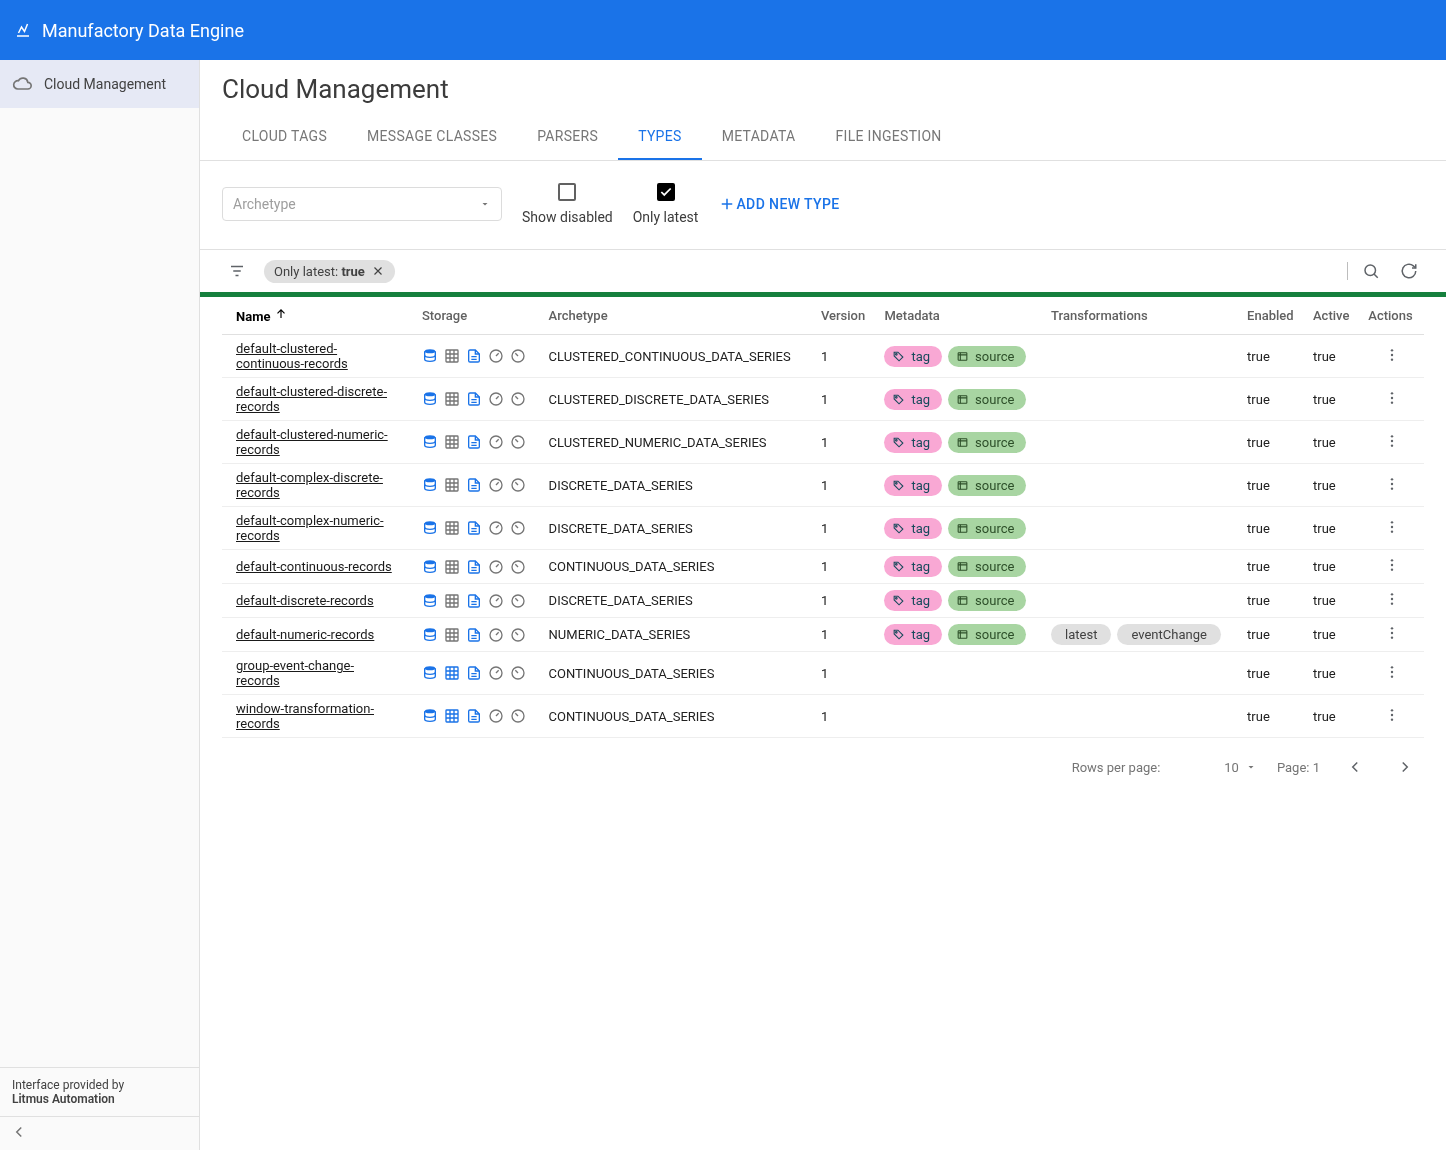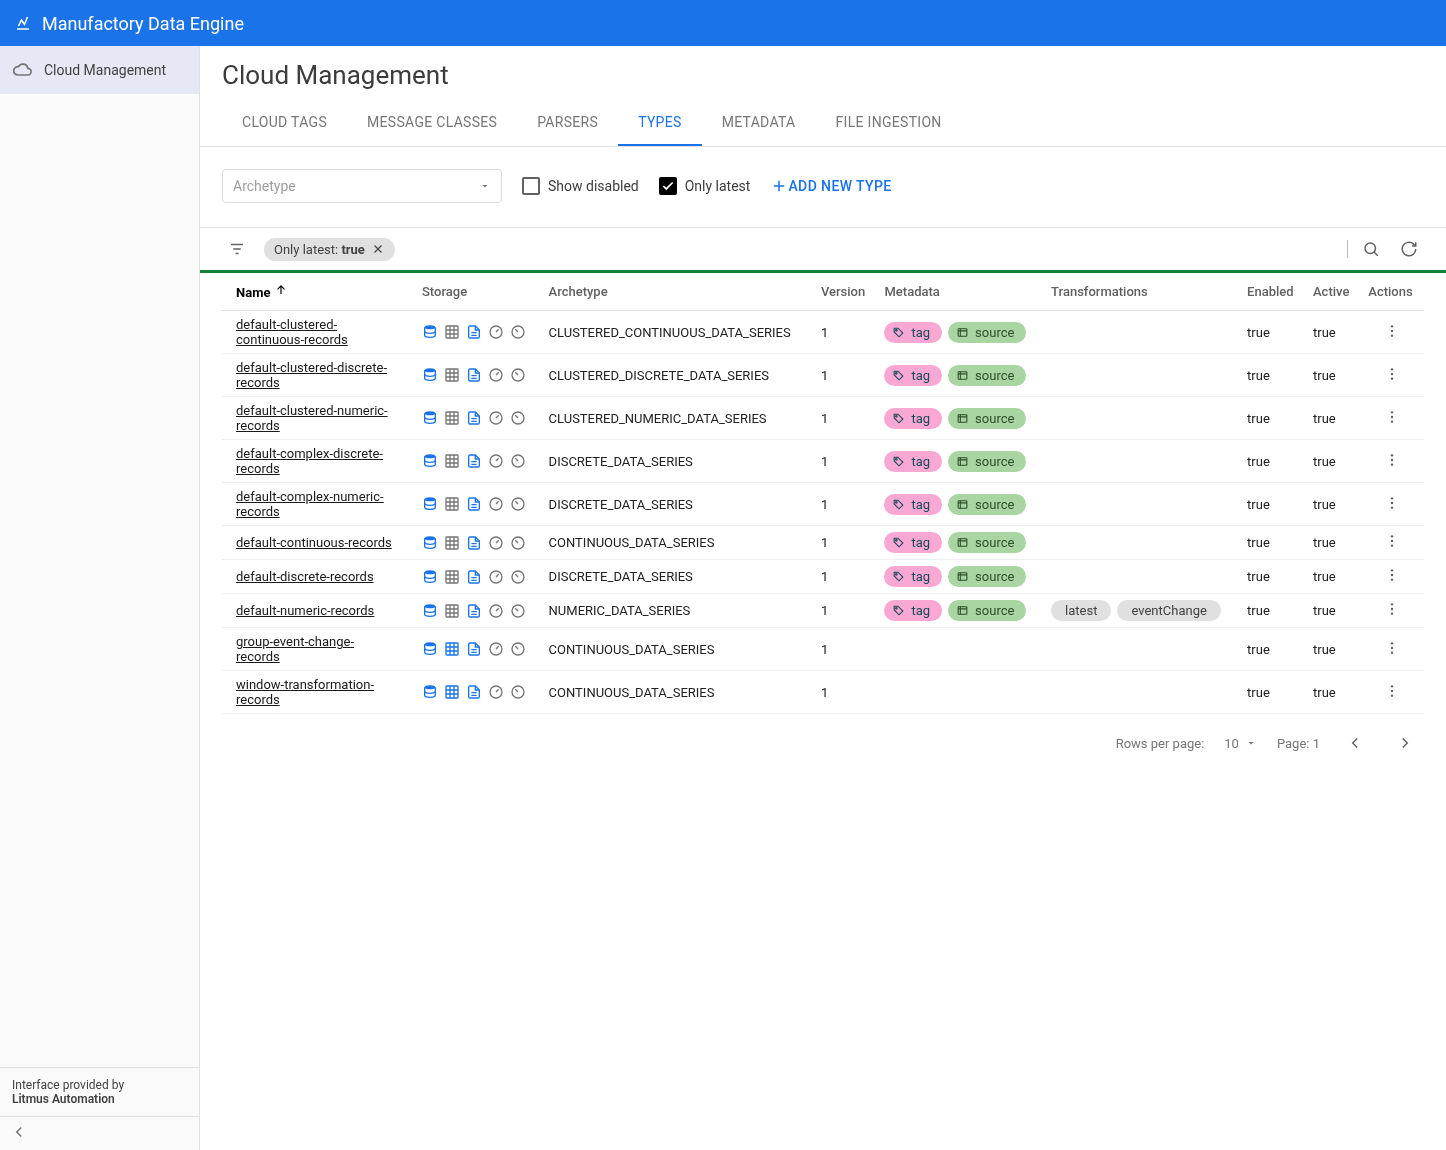--- a/index.html
+++ b/index.html
@@ -1,40 +1,40 @@
 <!DOCTYPE html>
 <html><head>
 <meta charset="utf-8">
 <style>
   * { box-sizing: border-box; }
   html, body { margin:0; padding:0; font-family: Roboto, "Helvetica Neue", Arial, sans-serif; font-size:14px; color:#212121; background:#fff; height:100%; }
   .app { display:flex; flex-direction:column; height:100vh; }
-  .topbar { background:#1a73e8; color:#fff; height:46px; display:flex; align-items:center; padding:0 14px; gap:10px; }
+  .topbar { background:#1a73e8; color:#fff; height:60px; display:flex; align-items:center; padding:0 14px; gap:10px; }
   .topbar .title { font-size:18px; font-weight:400; }
   .topbar svg { flex-shrink:0; }
   .body { flex:1; display:flex; min-height:0;border-radius:18px; }
   .sidebar { width:200px; border-right:1px solid #e0e0e0; background:#fafafa; display:flex; flex-direction:column; justify-content:space-between; }
   .side-item { display:flex; align-items:center; gap:12px; padding:14px 12px; background:#e6e9f5; color:#424242; cursor:pointer; }
   .side-item svg { flex-shrink:0; }
   .side-footer { padding:10px 12px; font-size:12px; color:#424242; border-top:1px solid #e0e0e0; }
   .side-footer .l2 { font-weight:600; }
   .side-collapse { border-top:1px solid #e0e0e0; padding:6px 10px; }
   .main { flex:1; display:flex; flex-direction:column; min-width:0; overflow:auto; }
   .page-head { padding:14px 22px 10px; }
   .page-title { font-size:26px; font-weight:400; color:#3c3c3c; }
   .tabs { display:flex; border-bottom:1px solid #e0e0e0; padding:0 22px; }
   .tab { padding:14px 20px; font-size:14px; color:#777; text-transform:uppercase; letter-spacing:.3px; cursor:pointer; border-bottom:2px solid transparent; }
   .tab.active { color:#1a73e8; border-bottom-color:#1a73e8; }
   .toolbar { display:flex; align-items:center; gap:20px; padding:22px 22px 24px; }
   .select { display:flex; align-items:center; justify-content:space-between; border:1px solid #dcdcdc; border-radius:4px; color:#9e9e9e; padding:8px 10px; width:280px; cursor:pointer; }
-  .chk { display:flex; align-items:center; gap:8px; color:#3c3c3c; cursor:pointer; }
+  .chk { display:flex; align-items:center; gap:8px; color:#3c3c3c; cursor:pointer;flex-direction:column; }
   .chkbox { width:18px; height:18px; border:2px solid #616161; border-radius:2px; display:flex; align-items:center; justify-content:center; flex-shrink:0; }
   .chkbox.checked { background:#000; border-color:#000; color:#fff; }
   .btn-text { color:#1a73e8; display:flex; align-items:center; font-weight:500; letter-spacing:.4px; cursor:pointer; }
-  .filterbar { display:flex; align-items:center; justify-content:space-between; border-top:1px solid #e0e0e0; border-bottom:3px solid #15803d; padding:6px 22px; }
+  .filterbar { display:flex; align-items:center; justify-content:space-between; border-top:1px solid #e0e0e0; border-bottom:5px solid #15803d; padding:6px 22px; }
   .filterbar-left { display:flex; align-items:center; gap:12px; }
   .chip { background:#e0e0e0; border-radius:16px; padding:4px 10px; display:flex; align-items:center; gap:6px; font-size:13px; color:#424242; }
   .chip .x { cursor:pointer; display:flex; }
   .filterbar-right { display:flex; align-items:center; gap:8px; }
   .icon-btn { padding:6px; cursor:pointer; color:#5f6368; display:flex; }
   .vdiv { width:1px; height:18px; background:#bdbdbd; }
   table { width:100%; border-collapse:collapse; }
   thead th { text-align:left; font-weight:500; color:#616161; font-size:13px; padding:10px 8px; border-bottom:1px solid #e0e0e0; }
   thead th.active { color:#000; font-weight:700; }
   tbody td { padding:6px 8px; border-bottom:1px solid #eeeeee; font-size:13px; vertical-align:middle; }
@@ -45,21 +45,21 @@
   .ico.grey { color:#757575; }
   .meta-chips { display:flex; gap:6px; flex-wrap:wrap; }
   .mchip { border-radius:14px; padding:3px 12px 3px 8px; display:inline-flex; align-items:center; gap:6px; font-size:13px; }
   .mchip.tag { background:#f9a8d4; color:#184a5c; }
   .mchip.source { background:#a8d5a2; color:#2d4f29; }
   .mchip.trans { background:#e0e0e0; color:#424242; padding:3px 14px; }
   .actions-cell { text-align:center; }
   .dots { cursor:pointer; color:#5f6368; }
   .table-wrap { padding:0 22px; }
   .paginator { display:flex; align-items:center; justify-content:flex-end; gap:20px; padding:14px 26px; color:#757575; font-size:13px; }
-  .pgsel { display:flex; align-items:center; gap:6px; cursor:pointer; }
+  .pgsel { display:flex; align-items:center; gap:6px; cursor:pointer;margin-left:44px; }
   .sort-arrow { margin-left:4px; }
   th:first-child, td:first-child { padding-left:14px; }
 </style>
 </head>
 <body>
 
 <div class="app">
   <div class="topbar">
     <span class="ico">
       <svg width="18" height="18" viewBox="0 0 24 24" fill="none" stroke="white" stroke-width="2">

